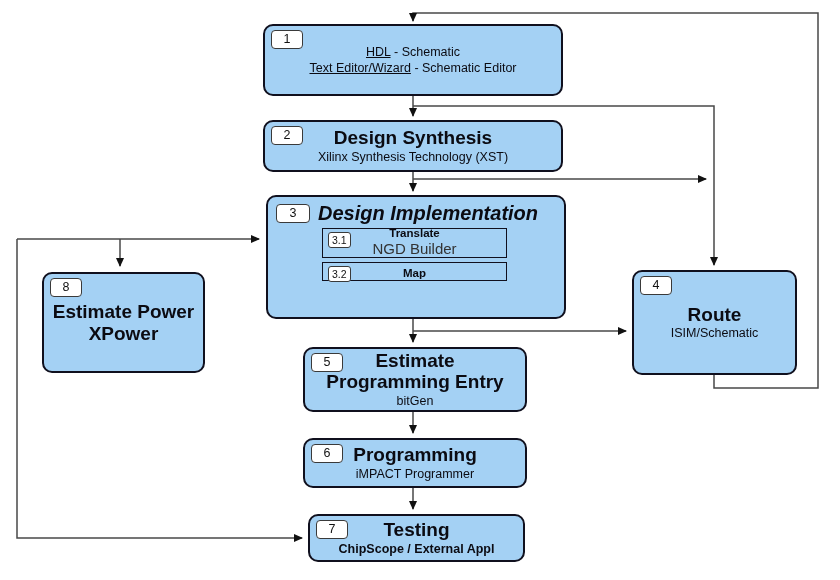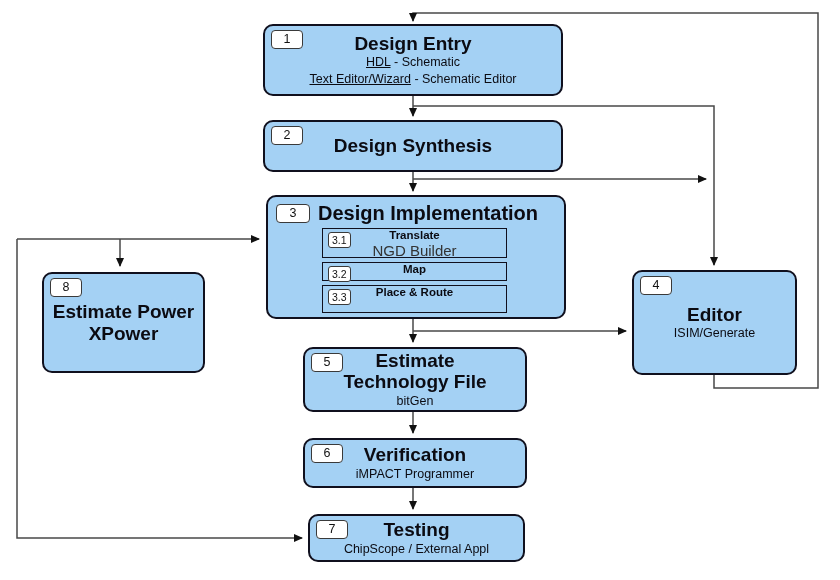--- a/index.html
+++ b/index.html
@@ -15,37 +15,37 @@
     color:#0b0b12;
   }
   .badge {
     position:absolute; top:4px; left:6px; background:#ffffff;
     border:1.5px solid #3a3a3a; border-radius:4px;
     min-width:22px; padding:0 4px; height:17px; line-height:17px;
     text-align:center; font-size:12.5px; color:#111; box-sizing:content-box;
   }
   .title { font-weight:bold; font-size:19px; line-height:1.12; text-align:center; }
   .sub   { font-size:12.5px; line-height:1.3; text-align:center; }
-  .sub-bold { font-weight:normal;text-align:right; }
+  .sub-bold { font-weight:bold;text-align:right; }
   .u { text-decoration:underline; }
 
   
   .node--impl { justify-content:flex-start; align-items:stretch; padding:3px 0 0 0; }
   .impl-header { display:flex; align-items:center; padding:2px 0 2px 8px; }
   .impl-header .hbadge {
     background:#fff; border:1.5px solid #3a3a3a; border-radius:4px;
     min-width:24px; padding:0 4px; height:17px; line-height:17px;
     text-align:center; font-size:12.5px; color:#111;
   }
-  .impl-header .htitle { font-weight:bold; font-size:20px; margin-left:8px; }
+  .impl-header .htitle { font-weight:bold; font-size:20px; margin-left:8px;font-style:italic; }
   .impl-steps { width:185px; margin-left:54px; margin-top:1px; }
   .step {
     position:relative; box-sizing:border-box; background:#a4d1f4;
     border:1.5px solid #10101e; border-radius:0; margin-bottom:4px;
-    display:flex; flex-direction:column; align-items:center; justify-content:flex-start;
+    display:flex; flex-direction:column; align-items:center; justify-content:flex-end;
   }
   .step-badge {
     position:absolute; top:3px; left:5px; background:#fff;
     border:1px solid #3a3a3a; border-radius:3px;
     padding:0 3px; height:14px; line-height:14px; font-size:10.5px; color:#111;
   }
   .step-title { font-weight:bold; font-size:11.5px; line-height:1.15; }
   .step-sub { font-size:15px; color:#333; line-height:1.15; }
 </style>
 </head>
@@ -82,68 +82,64 @@
       <path d="M17,239 L259,239" marker-end="url(#arr)"></path>
 
       <path d="M17,239 L17,538 L302,538" marker-end="url(#arr)"></path>
 
       <path d="M120,239 L120,266" marker-end="url(#arr)"></path>
     </g>
   </svg>
 
   <div class="node" style="left:263px; top:24px; width:300px; height:72px;">
     <span class="badge">1</span>
-    <div class="title">Design Entry</div>
     <div class="sub"><span class="u">HDL</span><span> - Schematic</span></div>
     <div class="sub"><span class="u">Text Editor/Wizard</span><span> - Schematic Editor</span></div>
   </div>
 
   <div class="node" style="left:263px; top:120px; width:300px; height:52px;">
     <span class="badge">2</span>
     <div class="title">Design Synthesis</div>
+    <div class="sub">Xilinx Synthesis Technology (XST)</div>
   </div>
 
   <div class="node node--impl" style="left:266px; top:195px; width:300px; height:124px;">
     <div class="impl-header">
       <span class="hbadge">3</span>
       <span class="htitle">Design Implementation</span>
     </div>
     <div class="impl-steps">
       <div class="step" style="height:30px;">
         <span class="step-badge">3.1</span>
         <div class="step-title">Translate</div>
         <div class="step-sub">NGD Builder</div>
       </div>
       <div class="step" style="height:19px;">
         <span class="step-badge">3.2</span>
         <div class="step-title">Map</div>
       </div>
-      <div class="step" style="height:28px;">
-        <span class="step-badge">3.3</span>
-        <div class="step-title">Place &amp; Route</div>
-      </div>
     </div>
   </div>
 
   <div class="node" style="left:632px; top:270px; width:165px; height:105px;">
     <span class="badge">4</span>
-    <div class="title">Editor</div>
-    <div class="sub">ISIM/Generate</div>
+    <div class="title">Route</div>
+    <div class="sub">ISIM/Schematic</div>
   </div>
 
   <div class="node" style="left:303px; top:347px; width:224px; height:65px;">
     <span class="badge">5</span>
     <div class="title">Estimate</div>
-    <div class="title">Technology File</div>
+    <div class="title">Programming Entry</div>
     <div class="sub">bitGen</div>
   </div>
 
   <div class="node" style="left:303px; top:438px; width:224px; height:50px;">
     <span class="badge">6</span>
-    <div class="title">Verification</div>
+    <div class="title">Programming</div>
     <div class="sub">iMPACT Programmer</div>
   </div>
 
   <div class="node" style="left:308px; top:514px; width:217px; height:48px;">
     <span class="badge">7</span>
     <div class="title">Testing</div>
     <div class="sub sub-bold">ChipScope / External Appl</div>
   </div>
 
   <div class="node" style="left:42px; top:272px; width:163px; height:101px;">

